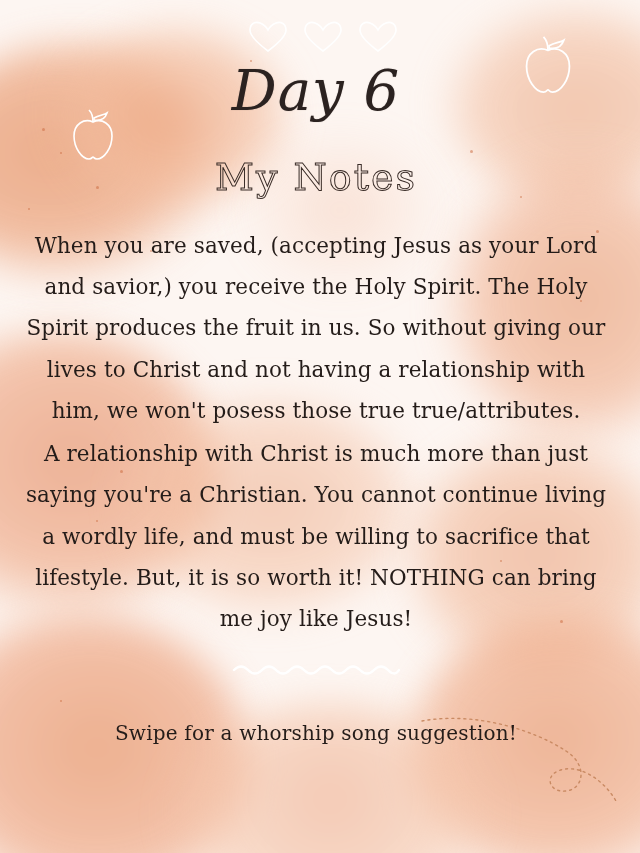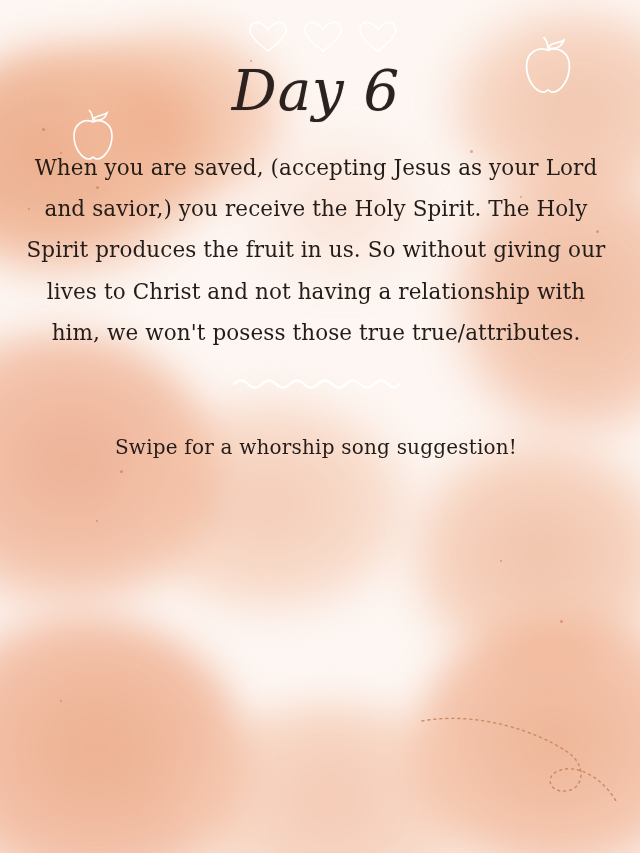--- a/index.html
+++ b/index.html
@@ -244,23 +244,25 @@
   <div class="lineart" style="right:14px; bottom:28px;">
     <svg width="210" height="120" viewBox="0 0 210 120">
       <path d="M6 16 C 60 6, 120 26, 150 46 C 172 60, 168 84, 150 86 C 134 88, 128 72, 142 66 C 160 58, 186 72, 200 96" fill="none" stroke="#c98a63" stroke-width="1.4" stroke-dasharray="2 4" stroke-linecap="round"></path>
     </svg>
   </div>
 
   <div class="content">
 
     <h1 class="day-title">Day 6</h1>
 
+    <div class="subtitle">My Notes</div>
 
     <div class="notes">
       <p>When you are saved, (accepting Jesus as your Lord and savior,) you receive the Holy Spirit. The Holy Spirit produces the fruit in us. So without giving our lives to Christ and not having a relationship with him, we won't posess those true true/attributes.</p>
+      <p>A relationship with Christ is much more than just saying you're a Christian. You cannot continue living a wordly life, and must be willing to sacrifice that lifestyle. But, it is so worth it! NOTHING can bring me joy like Jesus!</p>
     </div>
 
     <div class="squiggle">
       <svg width="170" height="18" viewBox="0 0 170 18">
         <path d="M3 9 Q 10 2, 17 9 T 31 9 T 45 9 T 59 9 T 73 9 T 87 9 T 101 9 T 115 9 T 129 9 T 143 9 T 157 9 T 168 9" fill="none" stroke="#ffffff" stroke-width="2.4" stroke-linecap="round"></path>
       </svg>
     </div>
 
     <div class="swipe">Swipe for a whorship song suggestion!</div>
 

